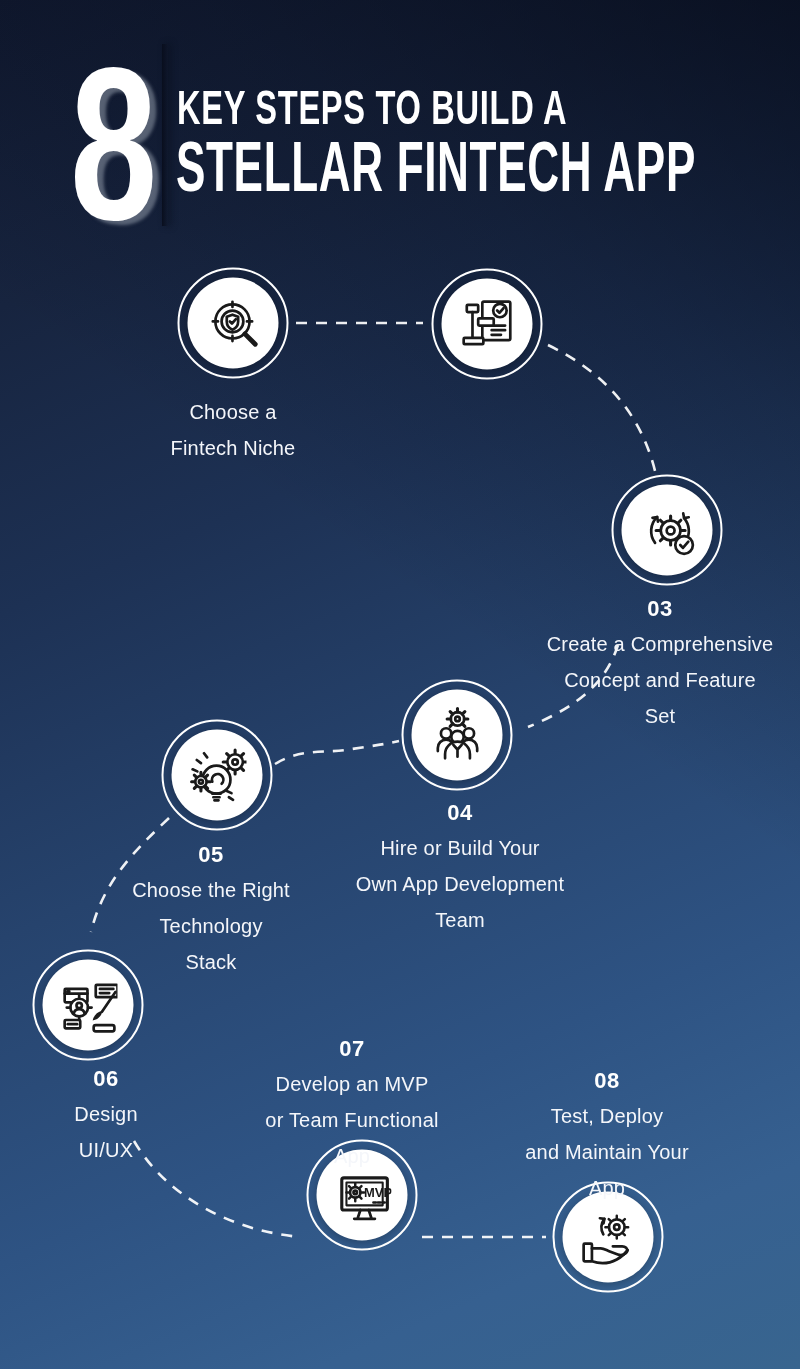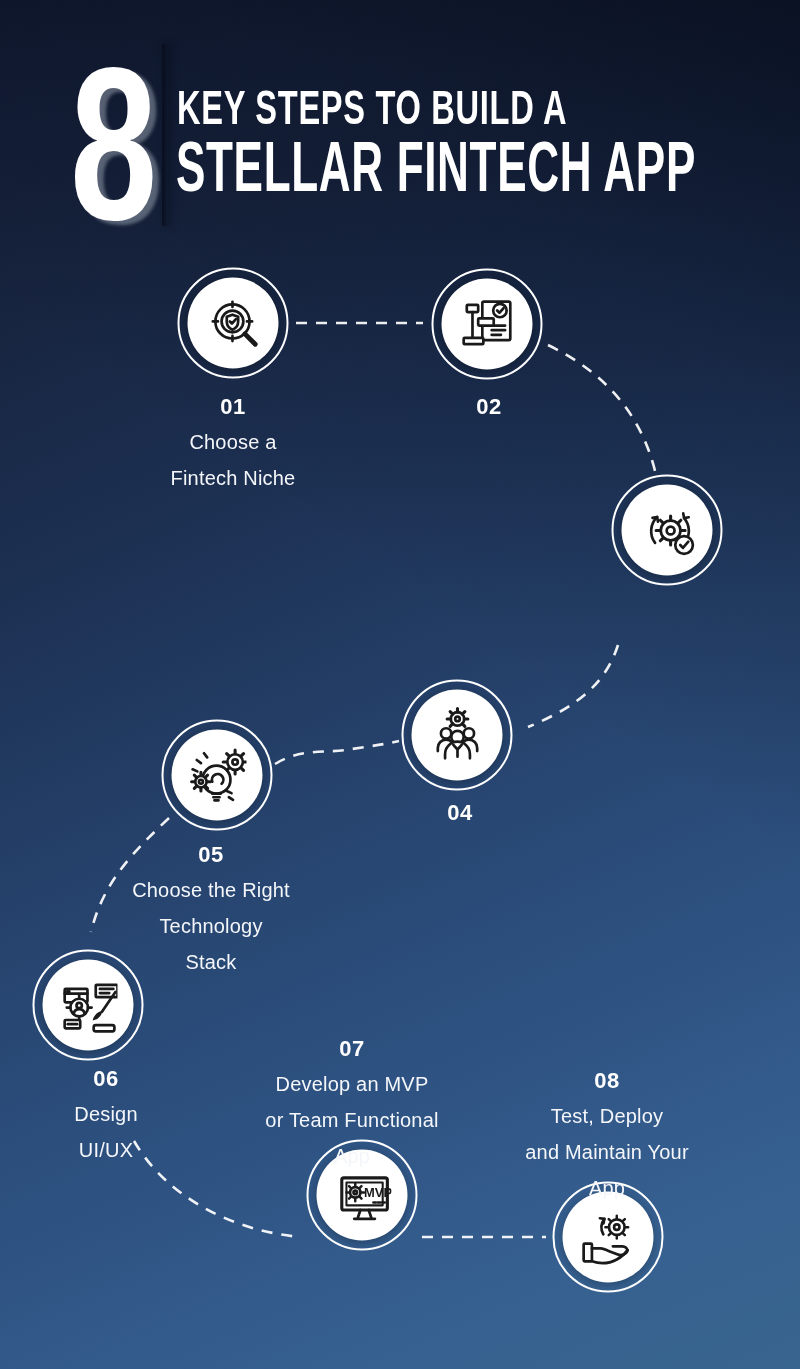--- a/index.html
+++ b/index.html
@@ -84,21 +84,20 @@
           <circle cx="27" cy="26" r="16.5"></circle>
           <circle cx="27" cy="26" r="10.5"></circle>
           <path d="M27,7 v5 M27,40 v5 M8,26 h5 M41,26 h5"></path>
           <path d="M27,19.5 l5.5,2 v4.5 c0,4 -2,6.5 -5.5,8 c-3.5,-1.5 -5.5,-4 -5.5,-8 v-4.5 z"></path>
           <path d="M24.5,26 l2,2 l3.8,-4.2"></path>
           <path class="thick" d="M39,38 L49,48"></path>
         </svg>
       </div>
     </div>
     <div class="caption" style="left:133px;top:394px;width:200px;">
-      <div class="num">01</div>
       <div class="label">Choose a
 Fintech Niche</div>
     </div>
   </div>
 
   <div>
     <div class="ring" style="left:487px;top:324px;">
       <div class="disc">
         <svg class="icon" viewBox="0 0 56 56">
           <rect x="23" y="6" width="27" height="37" rx="1.5"></rect>
@@ -106,41 +105,44 @@
           <path d="M37.3,14.5 l2.2,2.2 l4,-4.6"></path>
           <path d="M32,29 h13 M32,33.5 h13 M32,38 h9"></path>
           <rect class="fillw" x="8" y="9" width="11" height="7" rx="1"></rect>
           <path d="M13.5,16 V41"></path>
           <rect class="fillw" x="19" y="22" width="15" height="7" rx="1"></rect>
           <rect class="fillw" x="5" y="41" width="19" height="6" rx="1"></rect>
         </svg>
       </div>
     </div>
     <div class="caption" style="left:359px;top:394px;width:260px;">
-      <div class="num">02</div>
     </div>
   </div>
 
   <div>
     <div class="ring" style="left:667px;top:530px;">
       <div class="disc">
         <svg class="icon" viewBox="0 0 56 56">
           <path d="M16,40 A19,19 0 0 1 18,15"></path>
           <path d="M18,15 l-4.5,0.8 M18,15 l0.8,4.5"></path>
           <path d="M44,16 A19,19 0 0 1 46,38"></path>
           <path d="M44,16 l4.5,-0.8 M44,16 l-0.8,-4.5"></path>
           <circle cx="31" cy="28" r="9.5"></circle>
           <circle cx="31" cy="28" r="3.8"></circle>
           <path class="teeth" d="M41,28 H45 M38.1,20.9 L40.9,18.1 M31,18 V14 M23.9,20.9 L21.1,18.1 M21,28 H17 M23.9,35.1 L21.1,37.9 M31,38 V42 M38.1,35.1 L40.9,37.9"></path>
           <circle class="fillw" cx="44" cy="42" r="8.5"></circle>
           <path d="M40.3,42 l2.6,2.8 l5.2,-6"></path>
         </svg>
       </div>
     </div>
     <div class="caption" style="left:530px;top:596px;width:260px;">
+      <div class="num">03</div>
+      <div class="label">Create a Comprehensive
+Concept and Feature
+Set</div>
     </div>
   </div>
 
   <div>
     <div class="ring" style="left:457px;top:735px;">
       <div class="disc">
         <svg class="icon" viewBox="0 0 56 56">
           <circle cx="28" cy="12" r="6.5"></circle>
           <circle cx="28" cy="12" r="2.2"></circle>
           <path class="teeth" d="M34.5,12 H38 M28,5.5 V2 M21.5,12 H18 M32.6,7.4 L35.1,4.9 M23.4,7.4 L20.9,4.9 M32.6,16.6 L35.1,19.1 M23.4,16.6 L20.9,19.1"></path>
@@ -149,20 +151,23 @@
           <circle class="fillw" cx="39" cy="26" r="5"></circle>
           <path class="fillw" d="M31,43 v-3 a8,8 0 0 1 16,0 v3"></path>
           <circle class="fillw" cx="28" cy="29.5" r="6"></circle>
           <path class="fillw" d="M16,50 v-4 a12,12 0 0 1 24,0 v4"></path>
           <path d="M24,37 l4,4.5 l4,-4.5 M28,41.5 v7"></path>
         </svg>
       </div>
     </div>
     <div class="caption" style="left:320px;top:800px;width:280px;">
       <div class="num">04</div>
+      <div class="label">Hire or Build Your
+Own App Development
+Team</div>
     </div>
   </div>
 
   <div>
     <div class="ring" style="left:217px;top:775px;">
       <div class="disc">
         <svg class="icon" viewBox="0 0 56 56">
           <circle cx="45" cy="15" r="7.5"></circle>
           <circle cx="45" cy="15" r="2.6"></circle>
           <path class="teeth" d="M53,15 h3.5 M45,7 V3.5 M37,15 h-3.5 M45,23 v3.5 M50.7,9.3 l2.4,-2.4 M39.3,9.3 l-2.4,-2.4 M39.3,20.7 l-2.4,2.4 M50.7,20.7 l2.4,2.4"></path>

